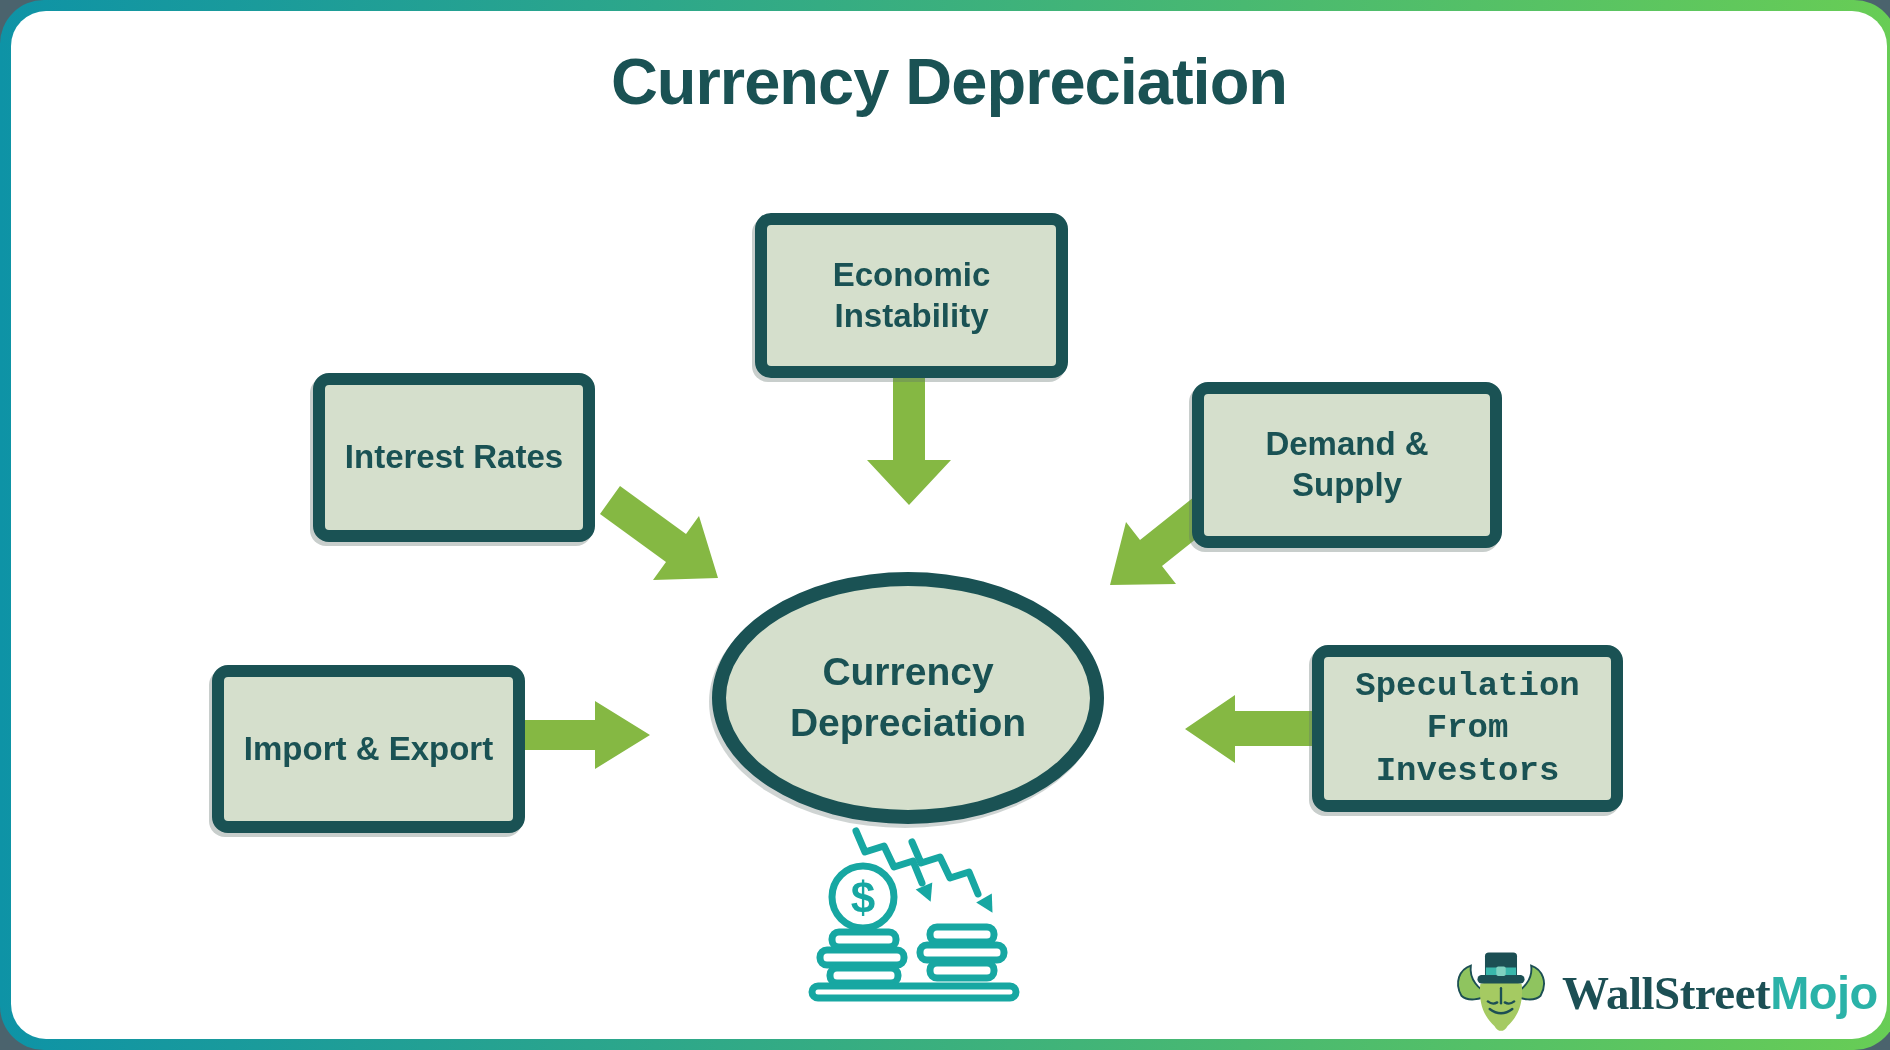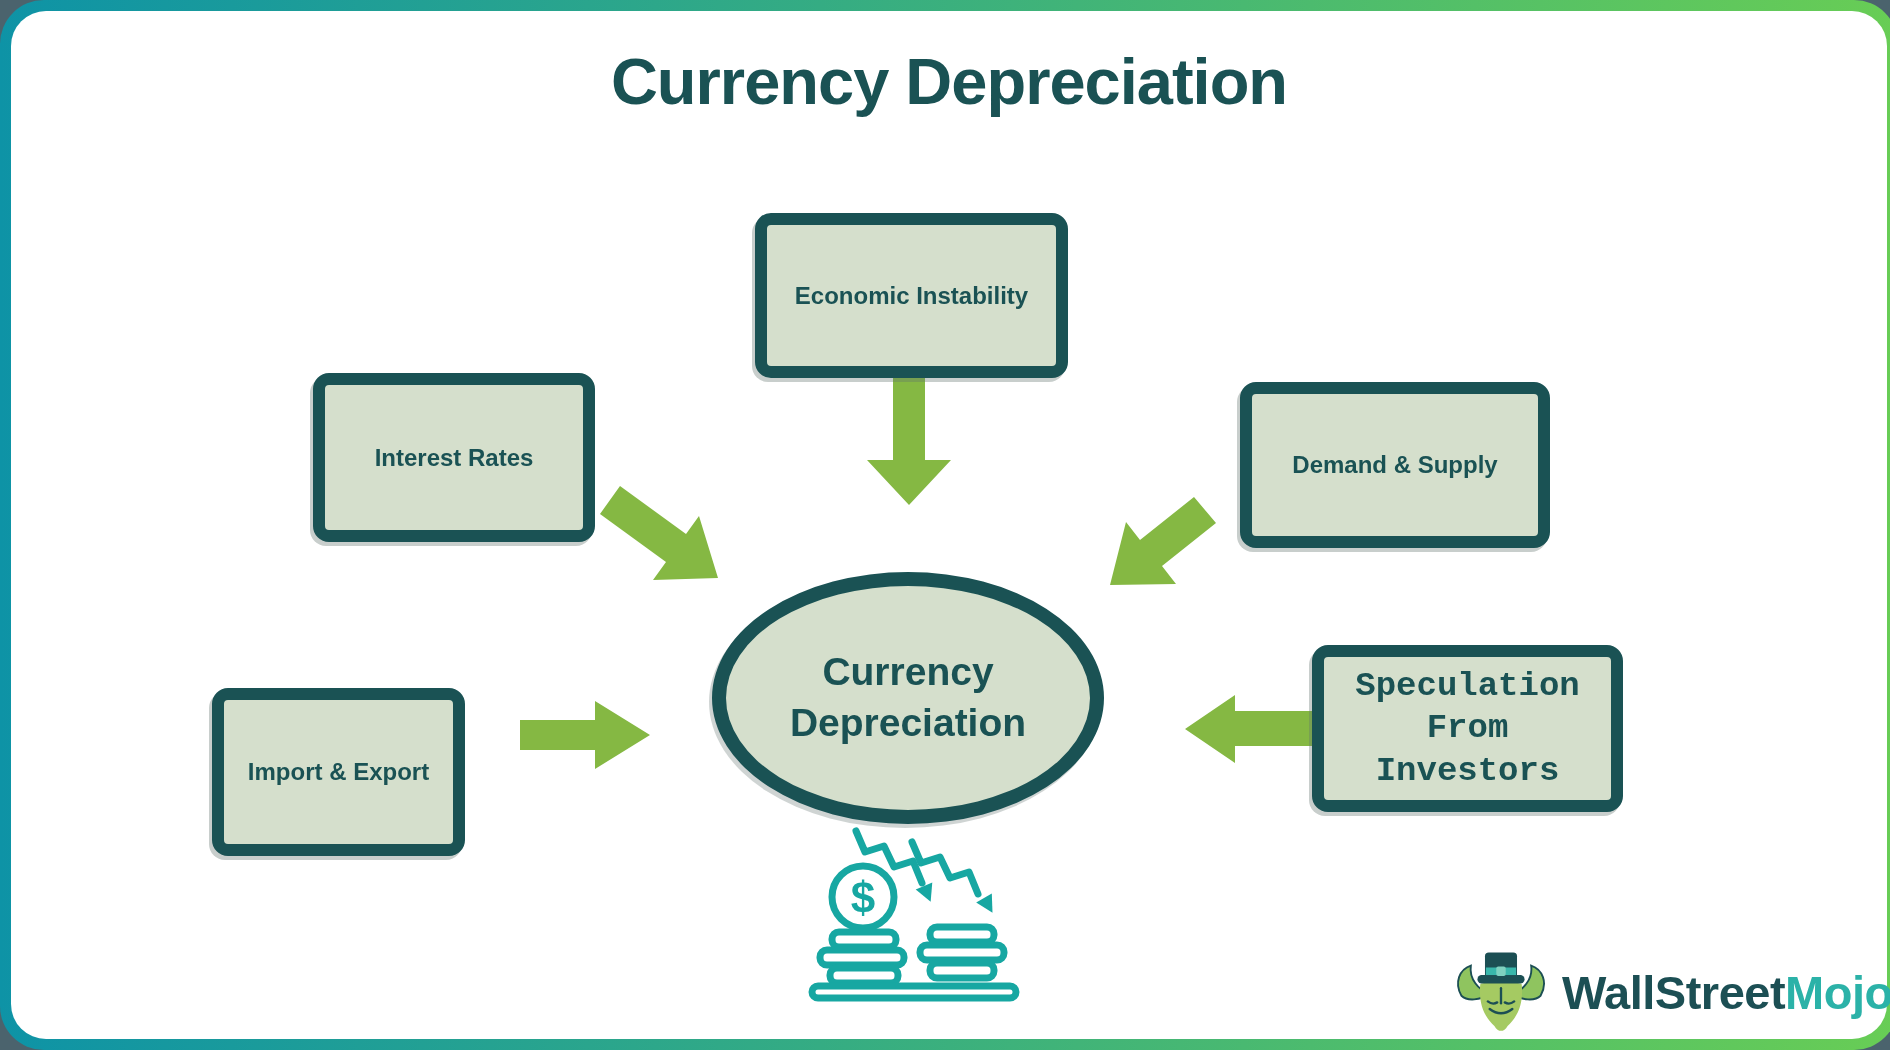--- a/index.html
+++ b/index.html
@@ -20,48 +20,48 @@
   }
   .arrows{position:absolute;left:0;top:0;width:1890px;height:1050px;z-index:1;}
   .arrow{fill:var(--arrow-green,#85b843);}
   .card{
     position:absolute;z-index:2;box-sizing:border-box;
     background:var(--card-fill,#d5dfcc);
     border:12px solid var(--ink,#1a5254);
     border-radius:16px;
     display:flex;align-items:center;justify-content:center;
     text-align:center;color:var(--ink,#1a5254);
-    font-weight:700;font-size:24px;line-height:1.24;
+    font-weight:700;font-size:33px;line-height:1.24;
     padding:6px 10px;
     box-shadow:-3px 4px 0 rgba(96,114,110,0.35);
   }
   .ellipse{
     position:absolute;z-index:2;box-sizing:border-box;
     left:712px;top:572px;width:392px;height:252px;
     background:var(--card-fill,#d5dfcc);
     border:14px solid var(--ink,#1a5254);
     border-radius:50%;
     display:flex;align-items:center;justify-content:center;
     text-align:center;color:var(--ink,#1a5254);
     font-weight:700;font-size:39px;line-height:1.3;
     padding:0 46px;
     box-shadow:-3px 4px 0 rgba(96,114,110,0.3);
   }
   .box-economic{left:755px;top:213px;width:313px;height:165px;}
   .box-interest{left:313px;top:373px;width:282px;height:169px;}
-  .box-demand{left:1192px;top:382px;width:310px;height:166px;margin-left:48px;}
-  .box-import{left:212px;top:665px;width:253px;height:168px;margin-top:23px;}
+  .box-demand{left:1192px;top:382px;width:310px;height:166px;}
+  .box-import{left:212px;top:665px;width:313px;height:168px;}
   .box-speculation{left:1312px;top:645px;width:311px;height:167px;font-size:34px;font-family:Liberation Mono, monospace;}
   .decline-icon{position:absolute;left:808px;top:824px;width:212px;height:178px;z-index:2;}
   .tstroke{stroke:var(--icon-teal,#17a7a2);stroke-width:7;fill:none;stroke-linecap:round;stroke-linejoin:round;}
   .tfill{fill:var(--icon-teal,#17a7a2);}
   .dollar{fill:var(--icon-teal,#17a7a2);font-size:44px;font-weight:700;font-family:"Liberation Sans","DejaVu Sans",sans-serif;}
   .logo{position:absolute;left:1452px;top:944px;height:96px;z-index:3;display:flex;align-items:center;gap:12px;}
   .logo-text{font-size:47px;font-weight:700;letter-spacing:-0.5px;white-space:nowrap;}
-  .logo-part1{color:var(--logo-dark,#1c4f54);}
+  .logo-part1{color:var(--logo-dark,#1c4f54);font-family:Liberation Serif, serif;}
   .logo-part2{color:var(--logo-teal,#2bb2a8);}
 </style>
 </head>
 <body>
 
 <div class="stage">
   <div class="frame"></div>
   <div class="canvas"></div>
 
   <h1 class="title">Currency Depreciation</h1>

